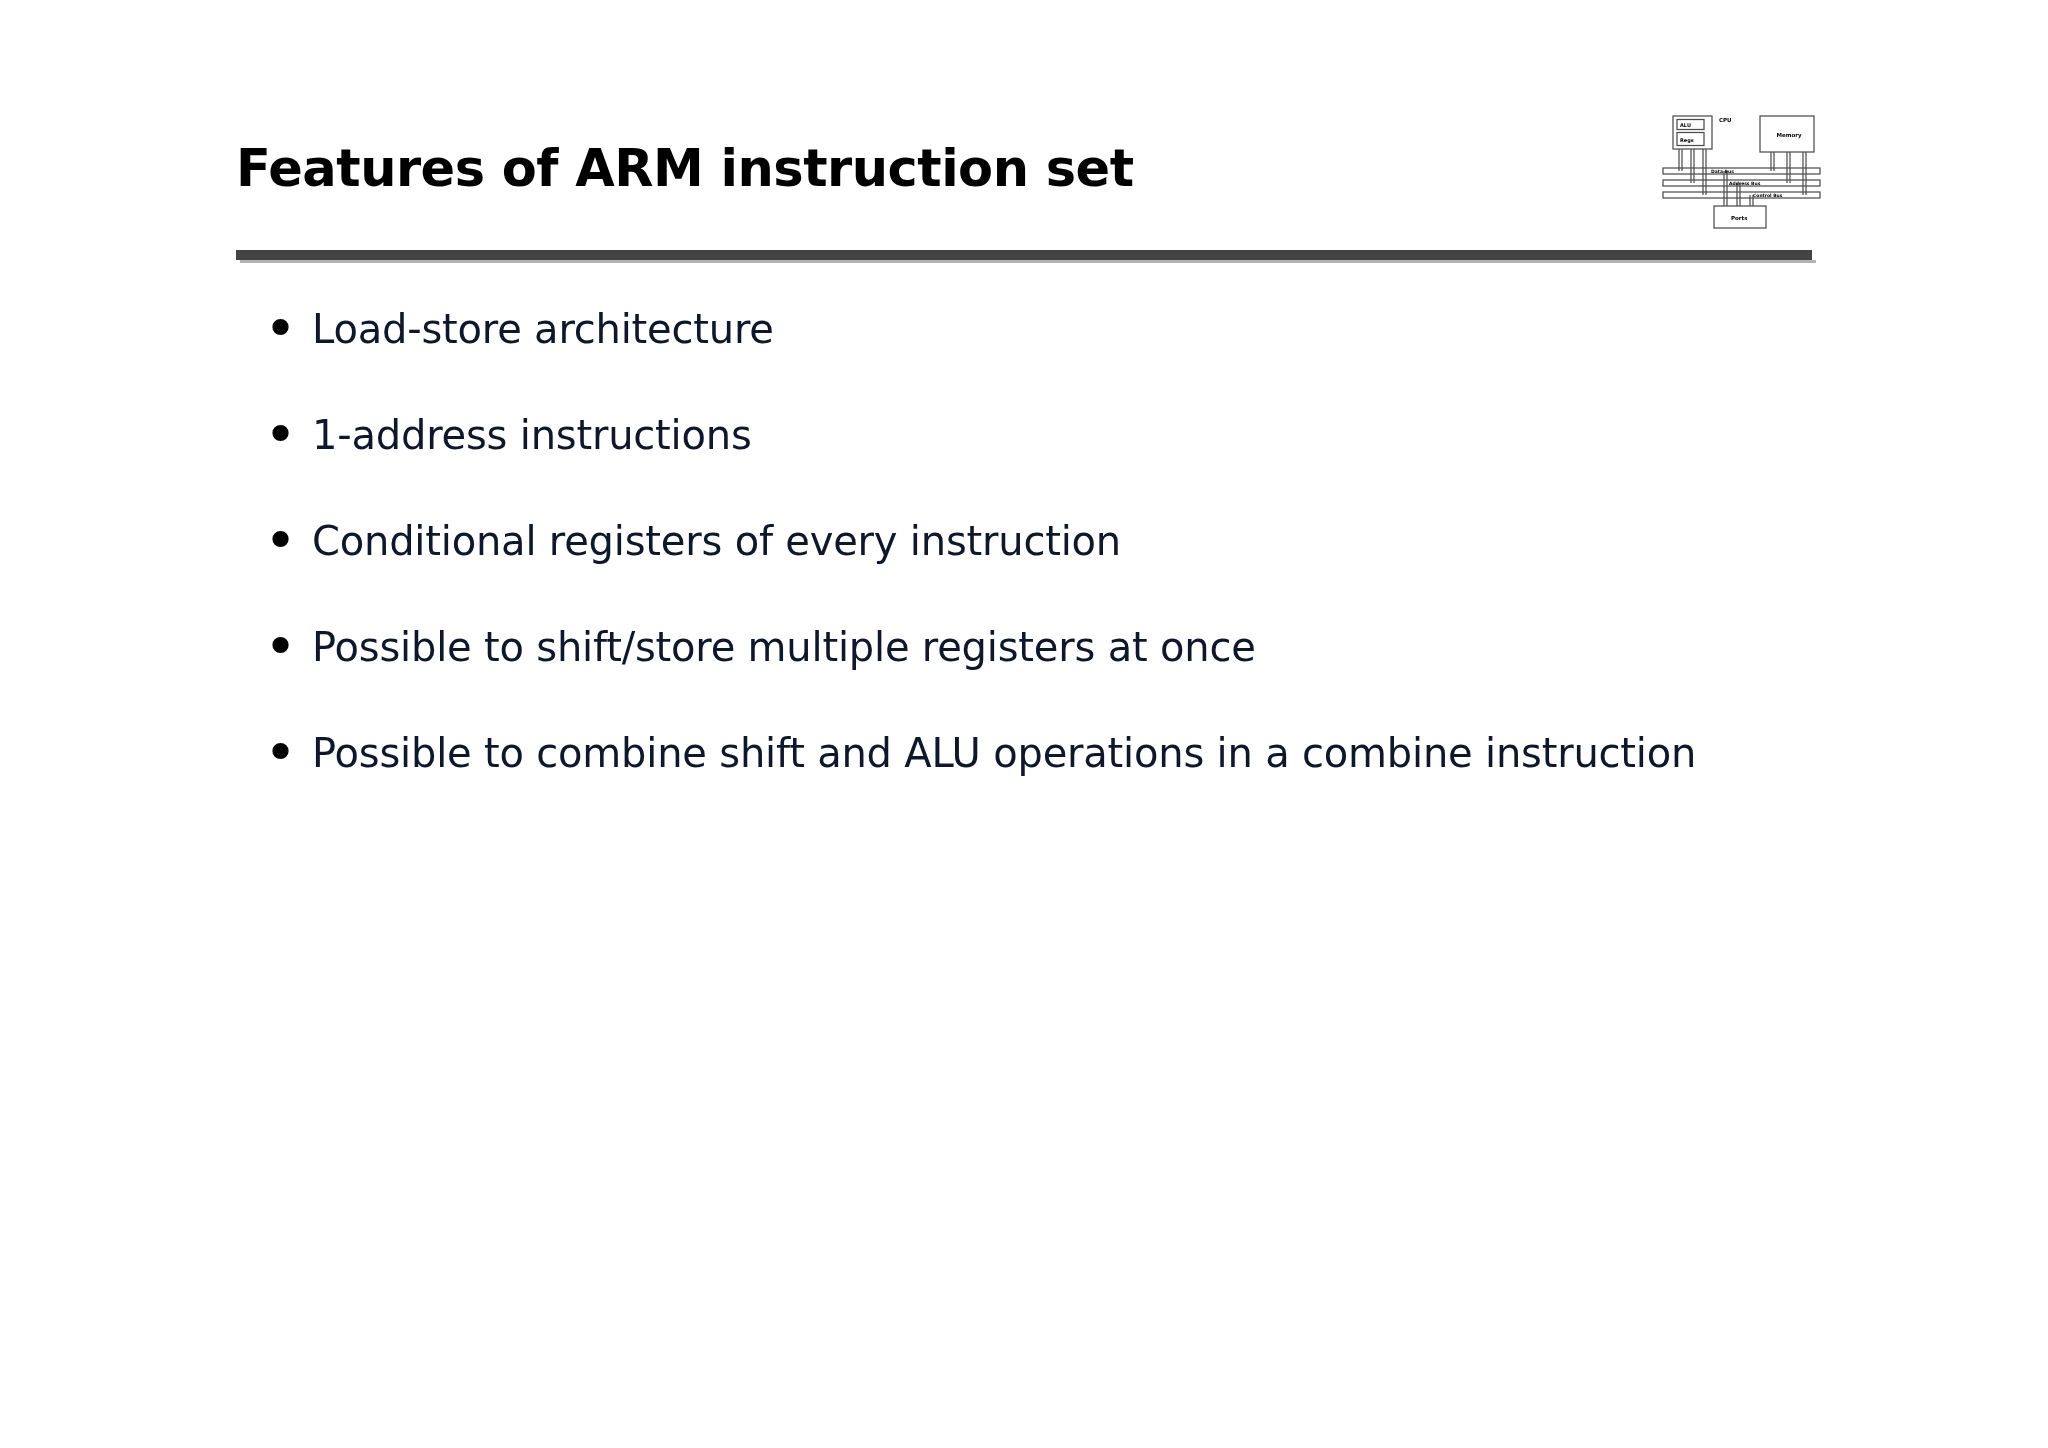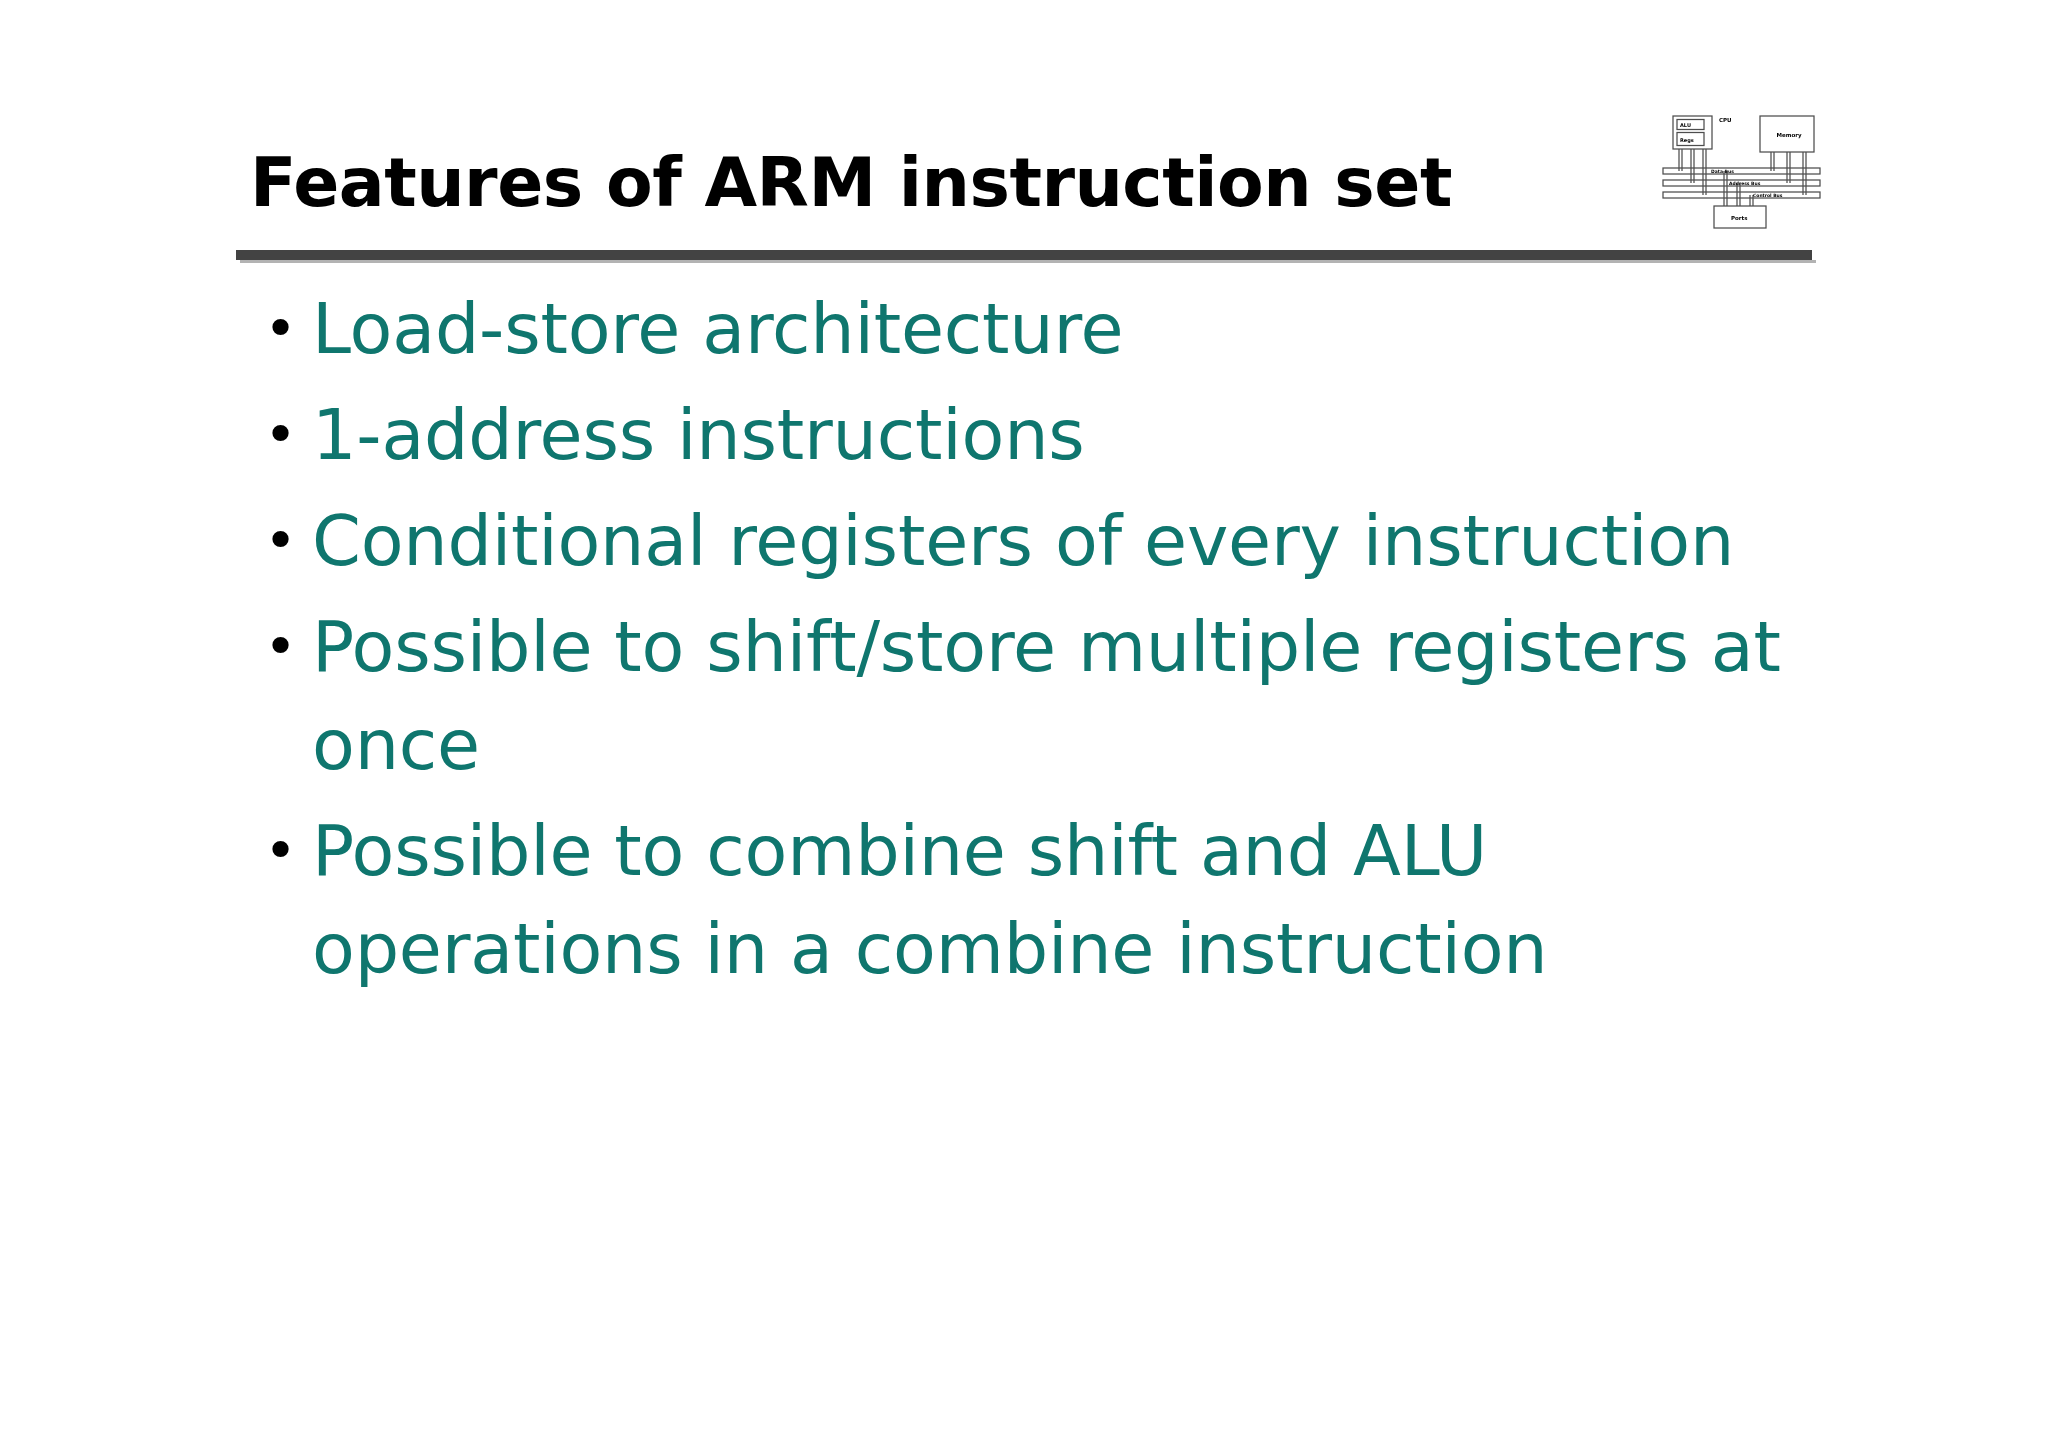--- a/index.html
+++ b/index.html
@@ -27,27 +27,27 @@
   
   .title-block {
     position: absolute;
     left: 236px;
     top: 126px;
     width: 1400px;
     height: 110px;
   }
   .slide-title {
     font-family: "DejaVu Sans", sans-serif;
-    font-size: 68px;
+    font-size: 51px;
     font-weight: bold;
     color: #000000;
     line-height: 86px;
     letter-spacing: -0.5px;
     white-space: nowrap;
-    margin: 14px;
+    margin: 0;
     padding: 0;
   }
 
   
   .title-rule-wrap {
     position: absolute;
     left: 236px;
     top: 250px;
     width: 1576px;
     height: 14px;
@@ -102,23 +102,23 @@
     font-size: 56px;
     line-height: 98px;
     color: #000000;
     text-align: left;
     padding-left: 14px;
     box-sizing: border-box;
   }
   .bullet-text {
     flex: 1 1 auto;
     font-family: "DejaVu Sans", sans-serif;
-    font-size: 70px;
+    font-size: 40px;
     font-weight: normal;
-    color: #0f766e;
+    color: #0f172a;
     line-height: 98px;
     letter-spacing: -0.2px;
   }
 </style>
 </head>
 <body>
 
 <div class="slide">
 
   <div class="title-block">

